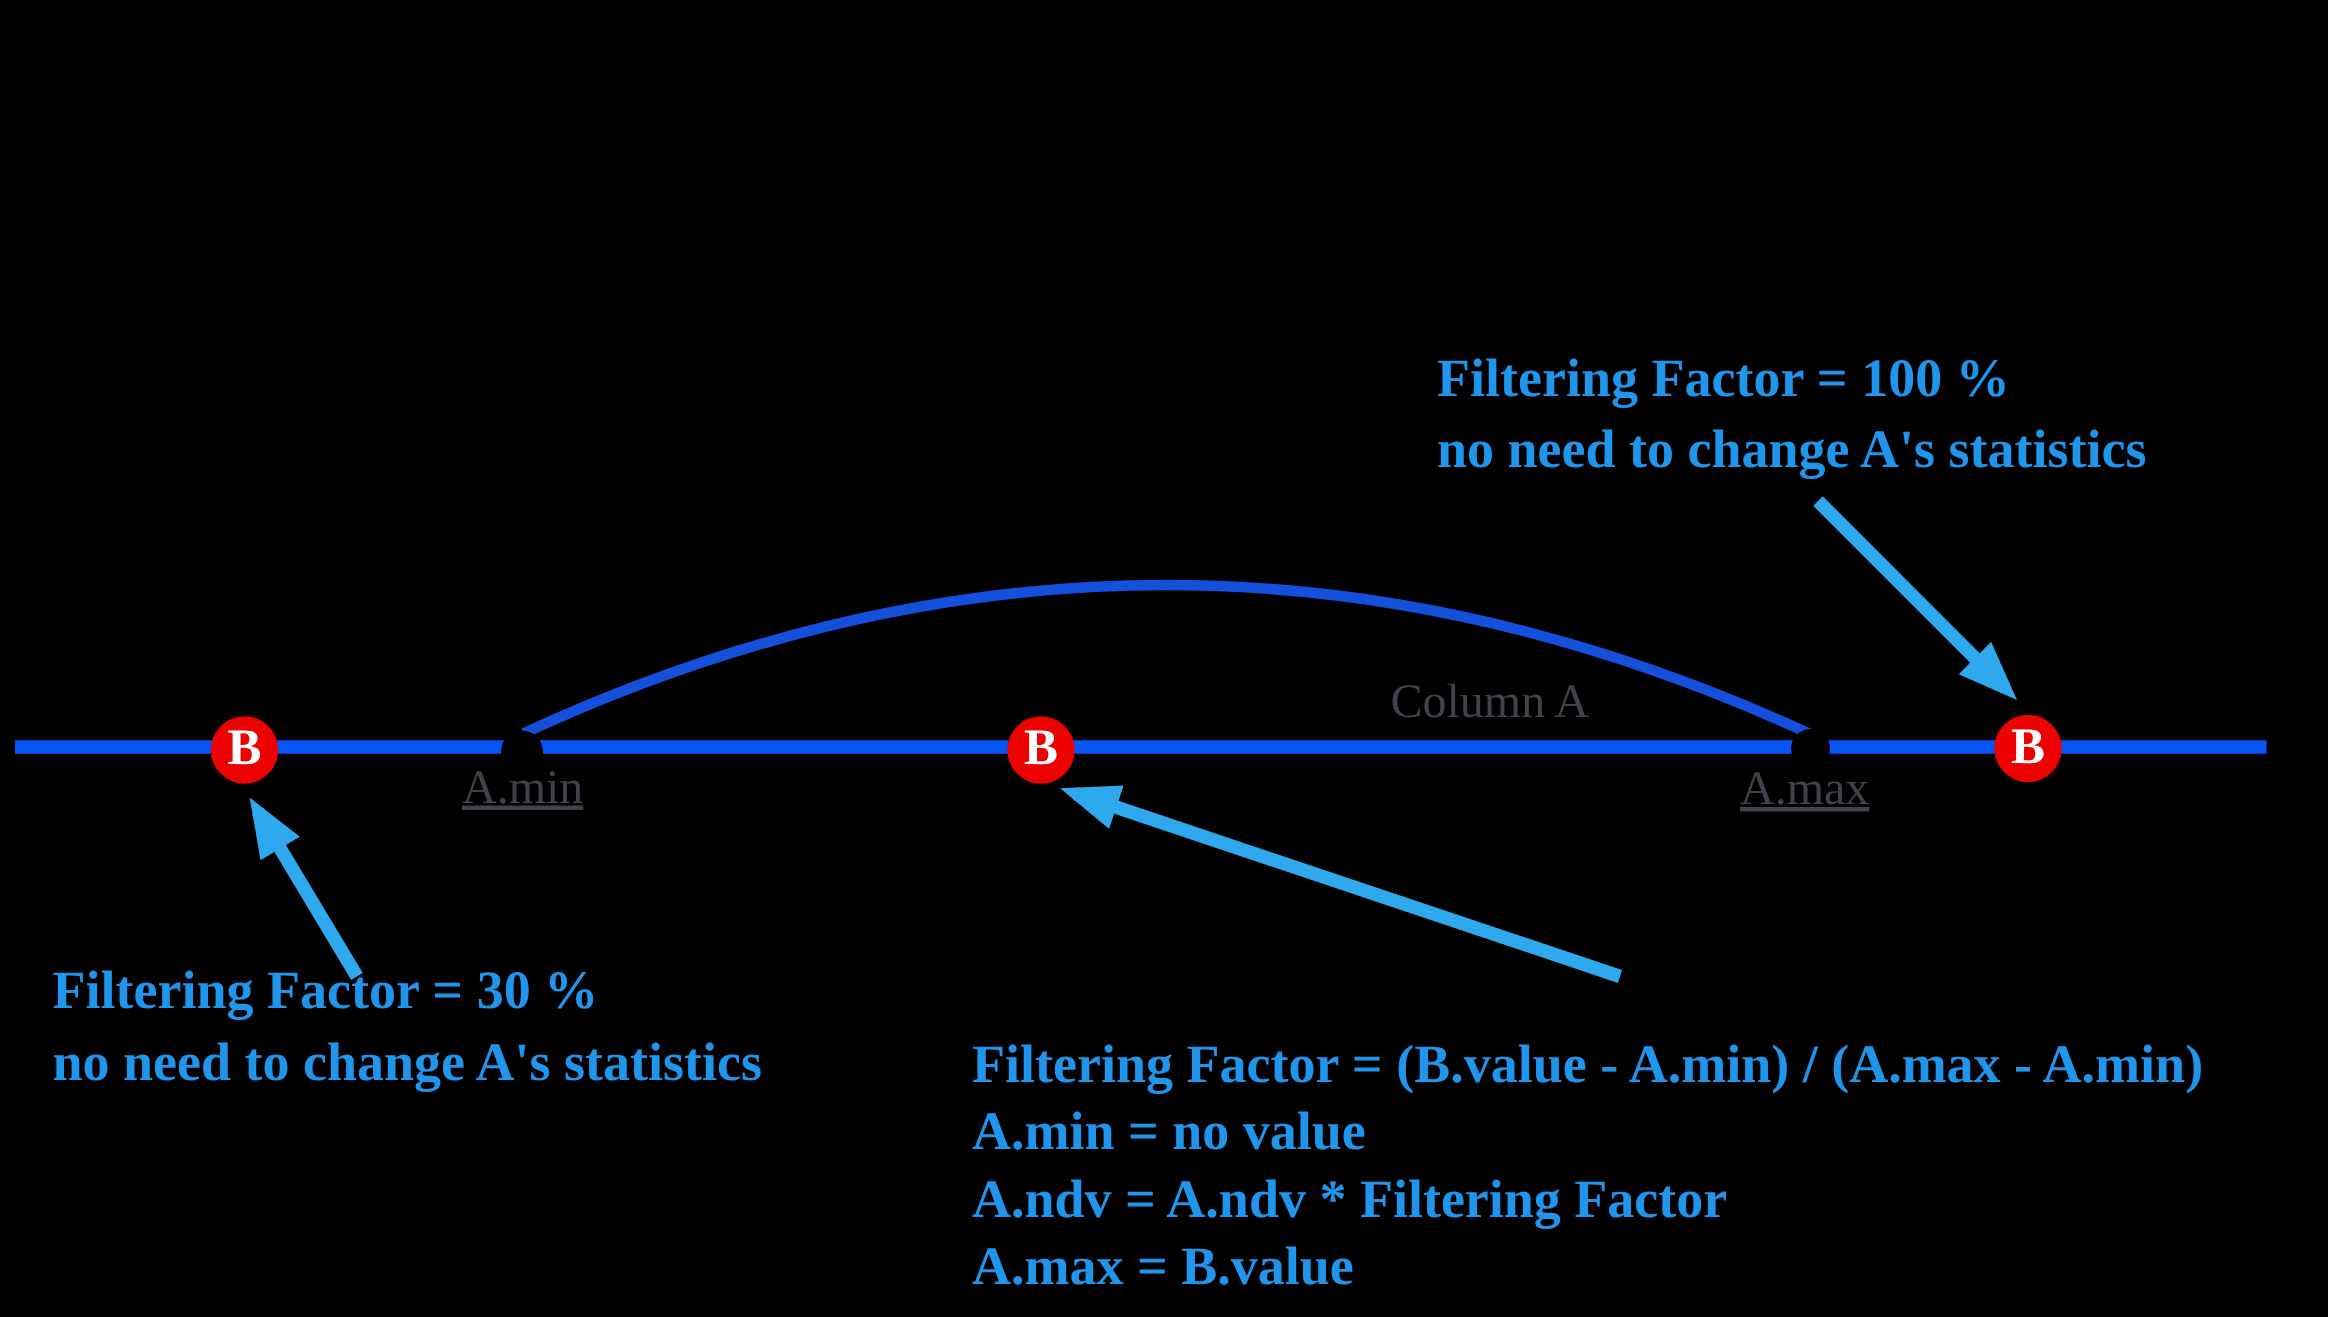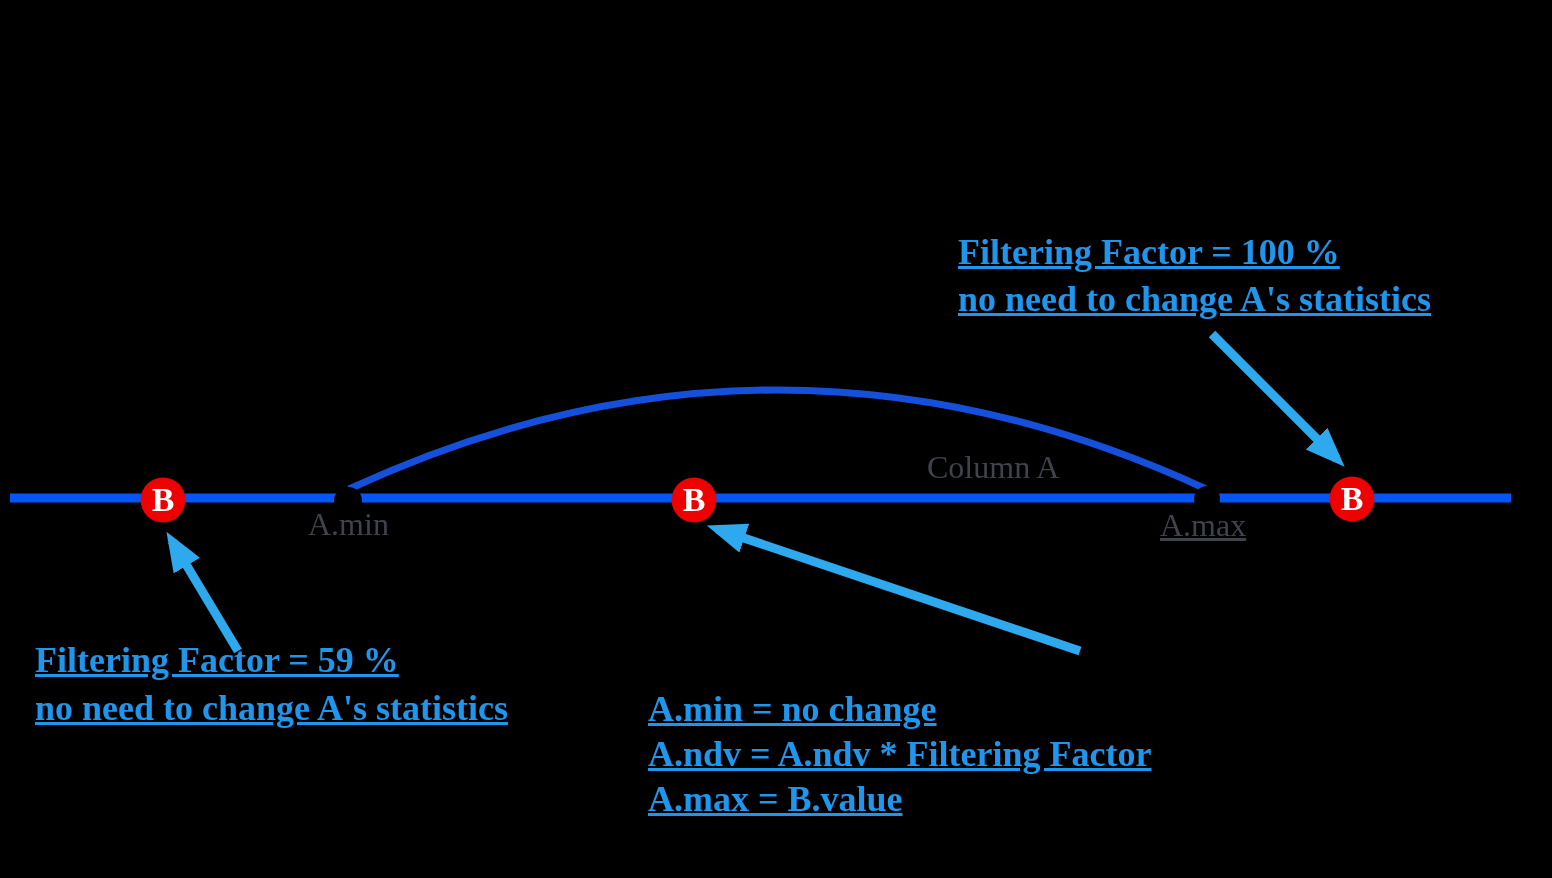--- a/index.html
+++ b/index.html
@@ -44,21 +44,20 @@
     color:var(--label-text);
     font-size:32px;line-height:1.1;
     white-space:nowrap;
   }
   .note{
     position:absolute;
     color:var(--annotation-text);
     font-weight:bold;
     font-size:36px;
     white-space:nowrap;
-    text-decoration:underline;
   }
   .note--tr{left:958px;top:229px;line-height:47px;}
   .note--bl{left:35px;top:636px;line-height:48px;}
   .note--bm{left:648px;top:687px;line-height:45px;}
 </style>
 </head>
 <body>
 
 <div class="stage">
 
@@ -85,32 +84,33 @@
     <span class="bletter">B</span>
   </div>
   <div class="bmark" style="left:694px;top:500px;">
     <span class="bletter">B</span>
   </div>
   <div class="bmark" style="left:1352px;top:499px;">
     <span class="bletter">B</span>
   </div>
 
   <div class="axis-label" style="left:927px;top:450px;">Column A</div>
-  <div class="axis-label" style="left:308px;top:507px;">A.min</div>
+  <div class="axis-label" style="left:308px;top:507px;text-decoration:underline;">A.min</div>
   <div class="axis-label" style="left:1160px;top:508px;text-decoration:underline;">A.max</div>
 
   <div class="note note--tr">
     <div>Filtering Factor = 100 %</div>
     <div>no need to change A's statistics</div>
   </div>
 
   <div class="note note--bl">
-    <div>Filtering Factor = 59 %</div>
+    <div>Filtering Factor = 30 %</div>
     <div>no need to change A's statistics</div>
   </div>
 
   <div class="note note--bm">
-    <div>A.min = no change</div>
+    <div>Filtering Factor = (B.value - A.min) / (A.max - A.min)</div>
+    <div>A.min = no value</div>
     <div>A.ndv = A.ndv * Filtering Factor</div>
     <div>A.max = B.value</div>
   </div>
 
 </div>
 
 </body></html>

